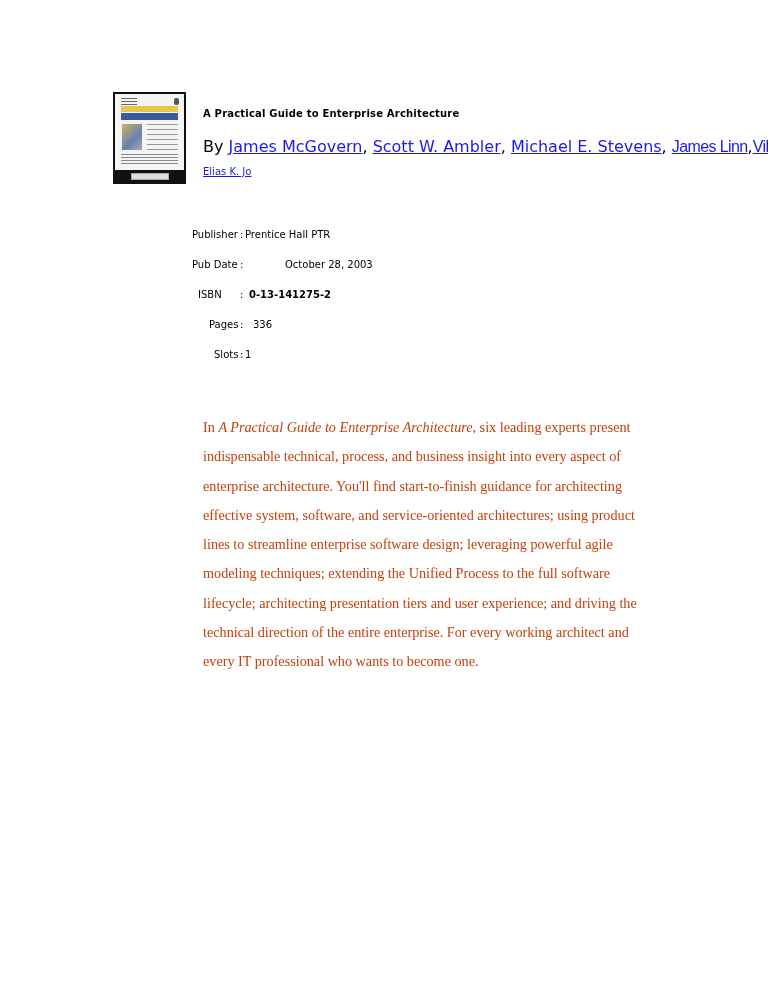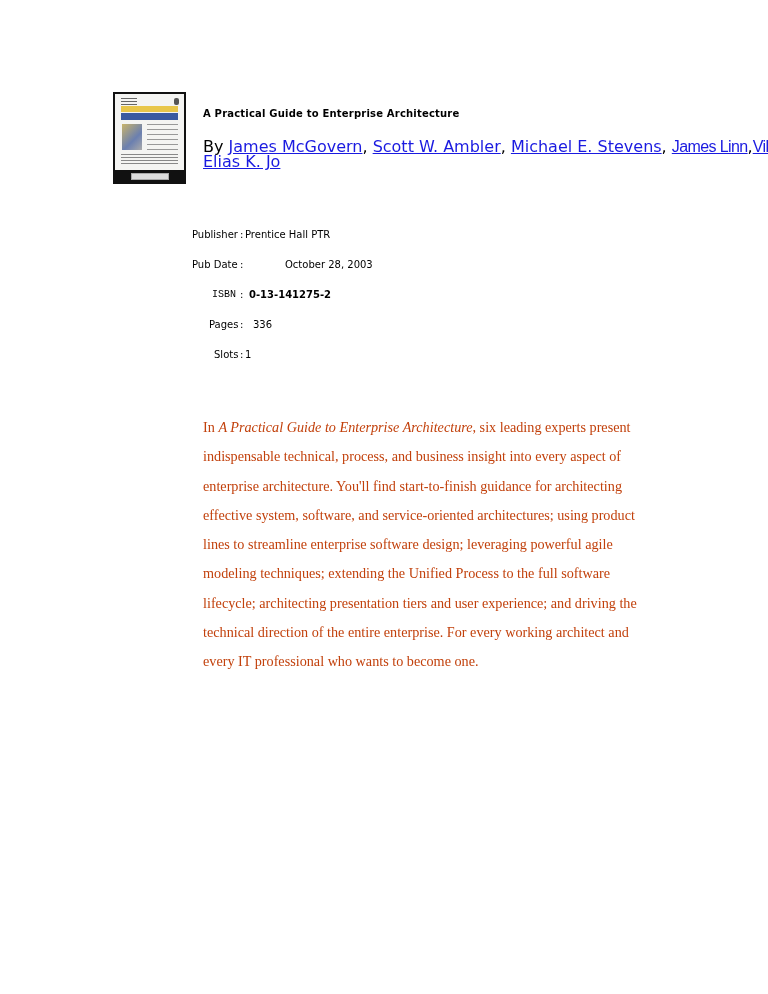--- a/index.html
+++ b/index.html
@@ -95,22 +95,22 @@
     .byline {
       position: absolute;
       left: 203px;
       top: 137px;
       font-size: 16px;
       white-space: nowrap;
     }
     .byline2 {
       position: absolute;
       left: 203px;
-      top: 152px;
-      font-size: 16px;
+      top: 166px;
+      font-size: 10px;
       white-space: nowrap;
     }
     a.author {
       color: #1a1ae0;
       text-decoration: underline;
     }
     a.author.condensed {
       letter-spacing: -0.6px;
       font-family: "Liberation Sans Narrow", "Liberation Sans", sans-serif;
     }
@@ -183,21 +183,21 @@
     <span class="meta-label" style="right: auto; left: 192px; text-align: center;">Publisher</span>
     <span class="meta-colon" style="left:240px;">:</span>
     <span class="meta-value" style="left:245px;">Prentice Hall PTR</span>
   </div>
   <div class="meta-row" style="top:30px;">
     <span class="meta-label" style="right: auto; left: 192px;">Pub Date</span>
     <span class="meta-colon" style="left:240px;">:</span>
     <span class="meta-value" style="left:245px;margin-left:40px;">October 28, 2003</span>
   </div>
   <div class="meta-row" style="top:60px;">
-    <span class="meta-label" style="right: auto; left: 212px; font-family: Liberation Mono, monospace;">ISBN</span>
+    <span class="meta-label" style="right: auto; left: 198px;">ISBN</span>
     <span class="meta-colon" style="left:240px;">:</span>
     <span class="meta-value" style="left:249px;font-weight:bold;">0-13-141275-2</span>
   </div>
   <div class="meta-row" style="top:90px;">
     <span class="meta-label" style="right: auto; left: 209px;">Pages</span>
     <span class="meta-colon" style="left:240px;">:</span>
     <span class="meta-value" style="left:245px;margin-left:8px;">336</span>
   </div>
   <div class="meta-row" style="top:120px;">
     <span class="meta-label" style="right: auto; left: 214px;">Slots</span>

